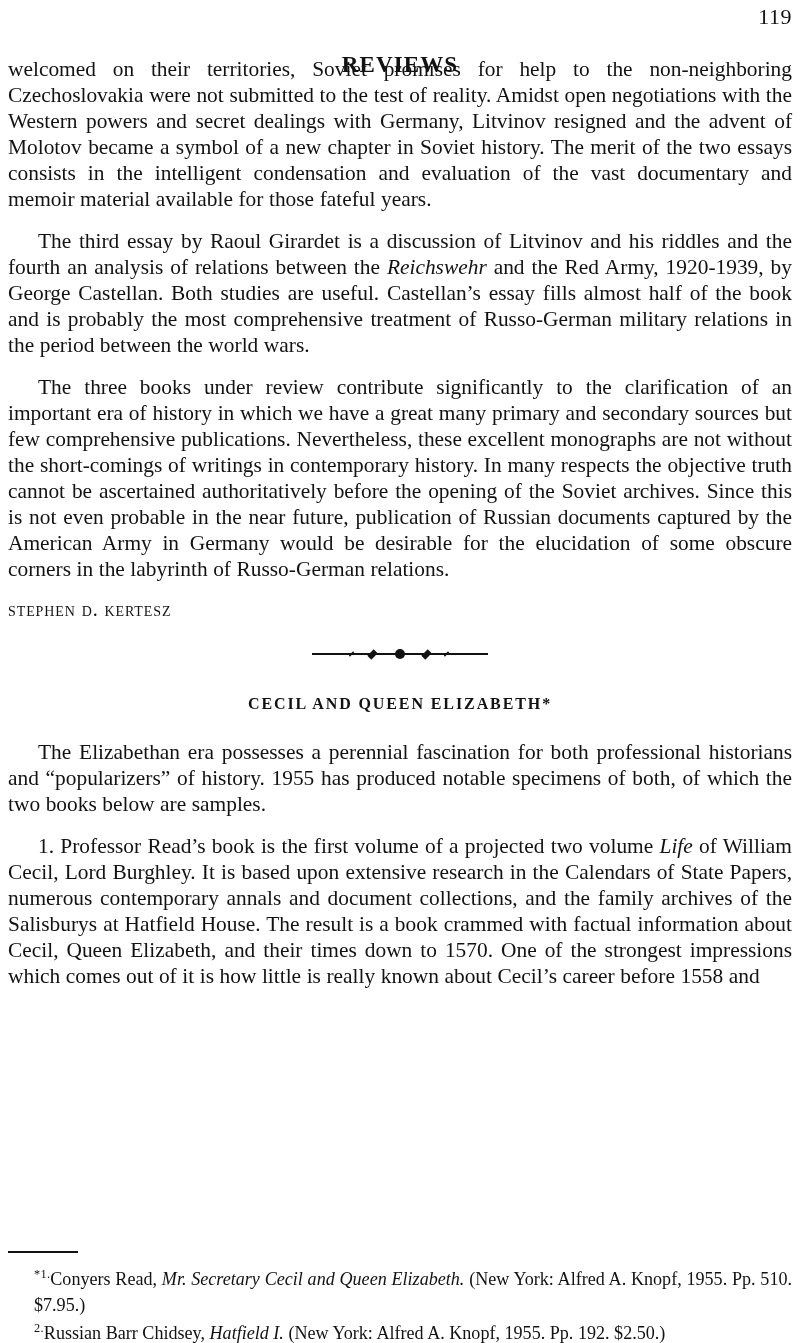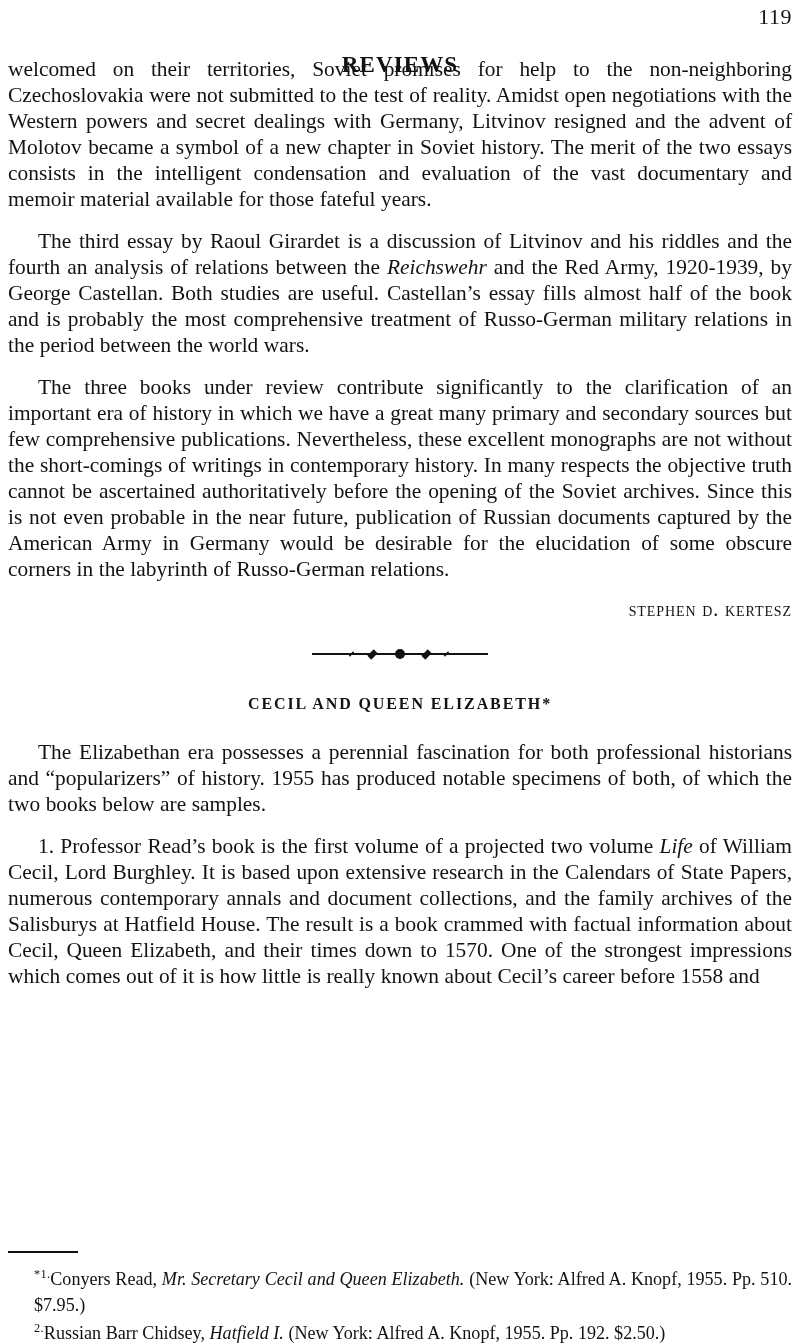--- a/index.html
+++ b/index.html
@@ -66,21 +66,20 @@
     text-indent: 30px;
     margin-top: 16px;
   }
   i, .ital {
     font-style: italic;
   }
 
   
   .signature {
     margin-top: 16px;
-    text-align: right;
     font-size: 20px;
     letter-spacing: 0.9px;
     font-variant: small-caps;
     text-transform: lowercase;
   }
 
   
   .ornament {
     margin: 26px auto 0 auto;
     width: 176px;

